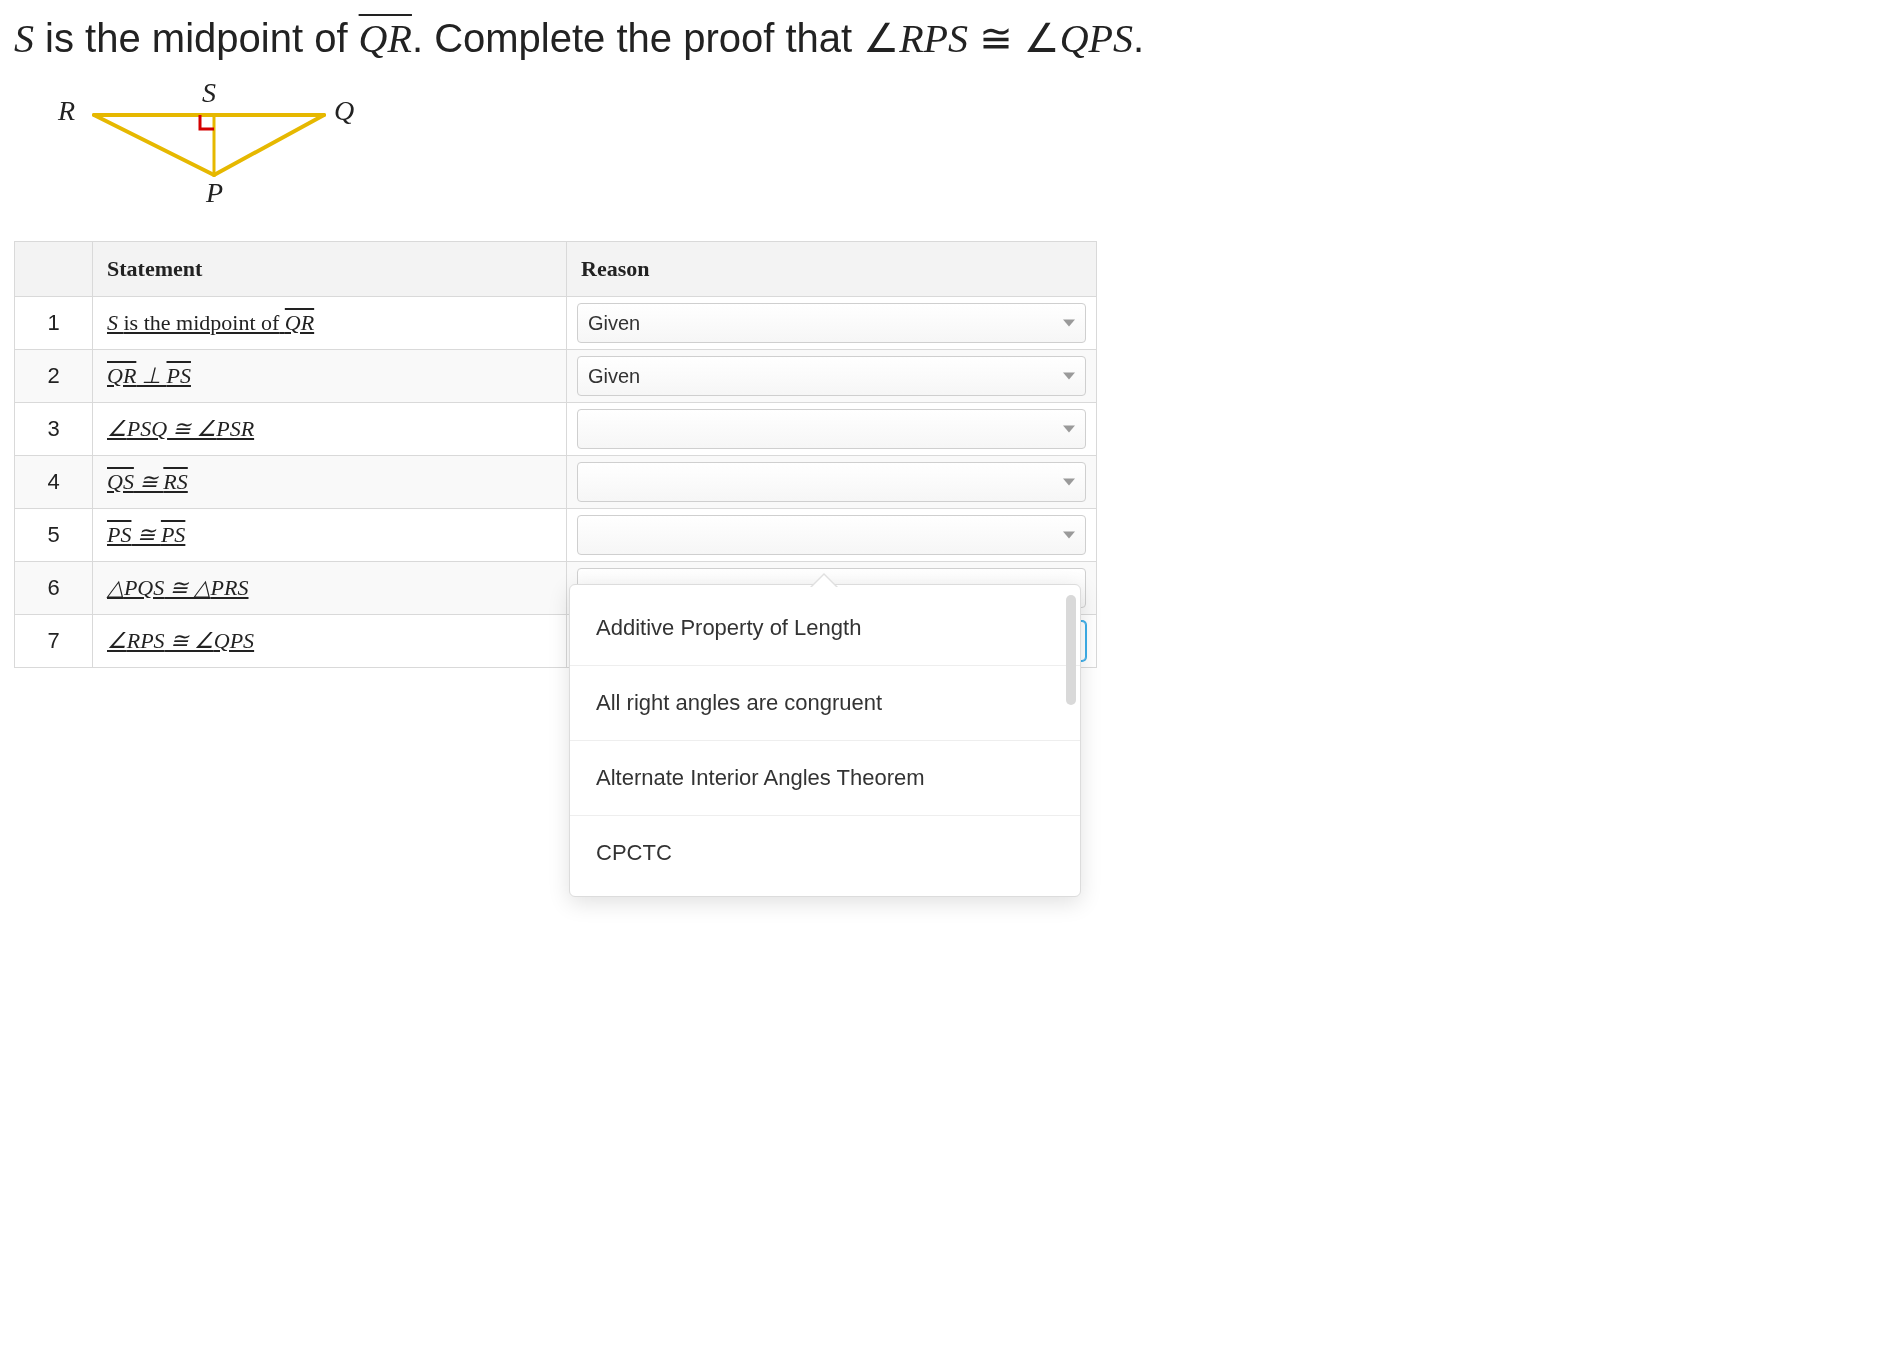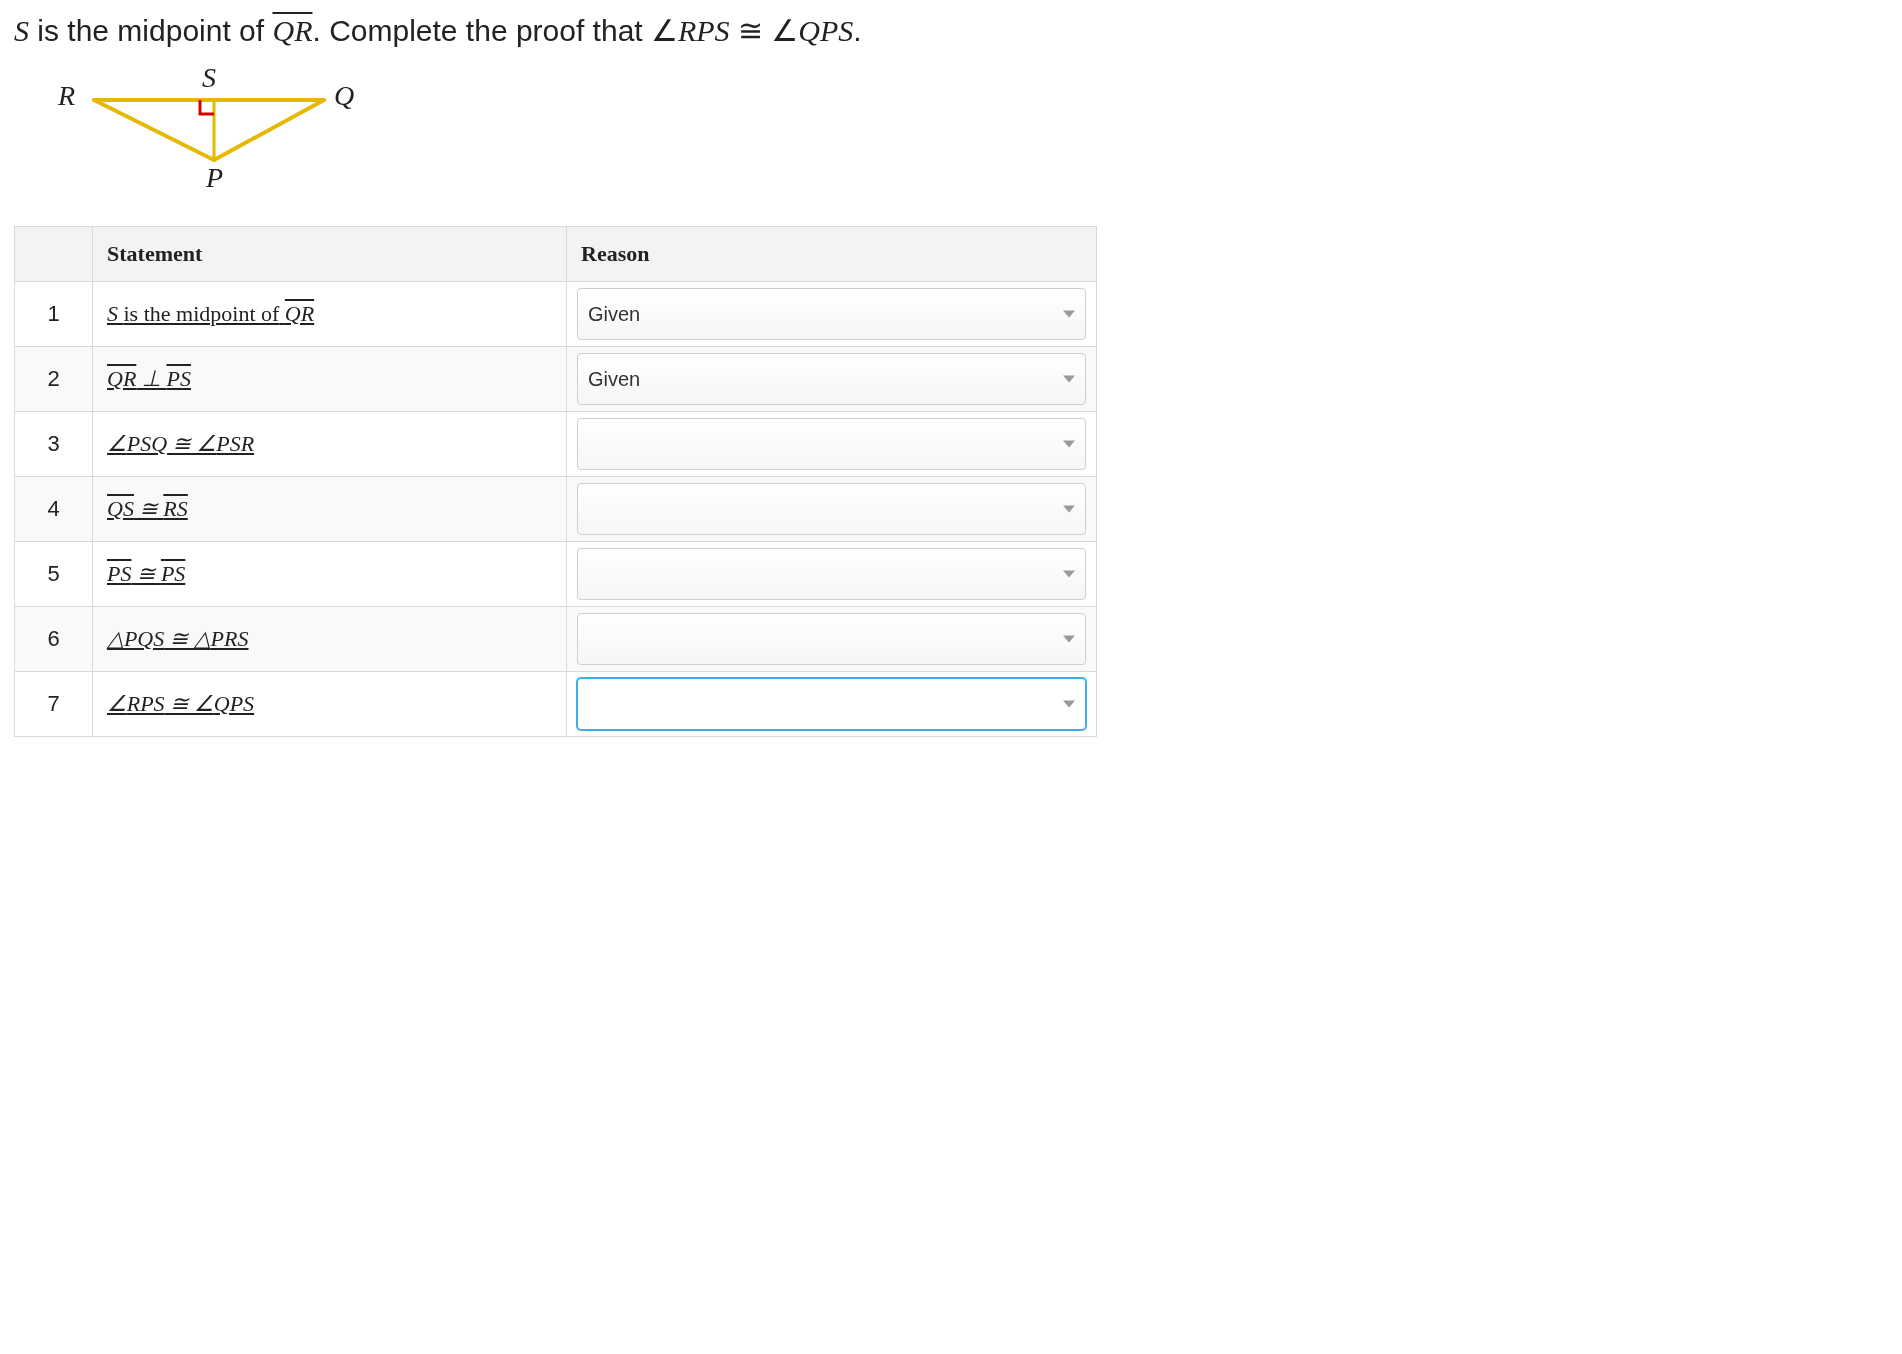--- a/index.html
+++ b/index.html
@@ -10,21 +10,21 @@
     color: #222;
   }
   .page {
     width: 1902px;
     height: 1354px;
     position: relative;
     box-sizing: border-box;
     padding: 10px 14px;
   }
   .prompt {
-    font-size: 30px;
+    font-size: 40px;
     line-height: 1.4;
     margin-bottom: 18px;
   }
   .mathital { font-style: italic; font-family: Georgia, 'Times New Roman', serif; }
   .overline {
     text-decoration: overline;
     text-decoration-thickness: 2px;
   }
 
   .diagram {
@@ -81,21 +81,21 @@
   }
 
   
   .dd {
     position: relative;
     display: flex;
     align-items: center;
     border: 1px solid #cfcfcf;
     border-radius: 4px;
     background: linear-gradient(#ffffff, #f6f6f6);
-    height: 52px;
+    height: 40px;
     padding: 0 34px 0 10px;
     font-family: Verdana, Geneva, sans-serif;
     font-size: 20px;
     font-style: normal;
     color: #333;
     box-sizing: border-box;
     white-space: nowrap;
     overflow: hidden;
   }
   .dd.empty { color: transparent; }
@@ -295,14 +295,21 @@
         <td class="reas">
           <div class="dd empty active">
             <span></span>
             <span class="caret"></span>
           </div>
         </td>
       </tr>
     </tbody>
   </table>
 
+  <div class="popup">
+    <div class="scrollbar"></div>
+    <div class="opt">Additive Property of Length</div>
+    <div class="opt">All right angles are congruent</div>
+    <div class="opt">Alternate Interior Angles Theorem</div>
+    <div class="opt">CPCTC</div>
+  </div>
 
 </div>
 
 </body></html>

